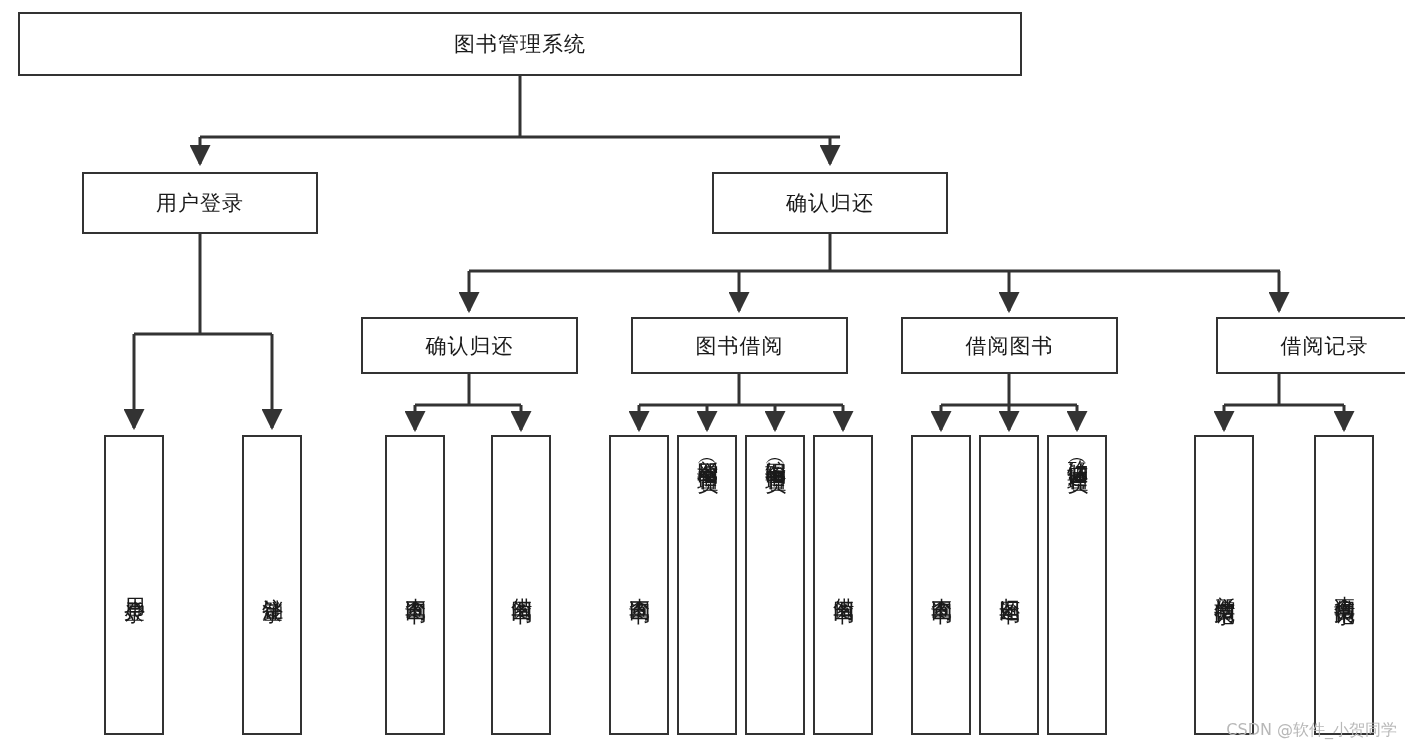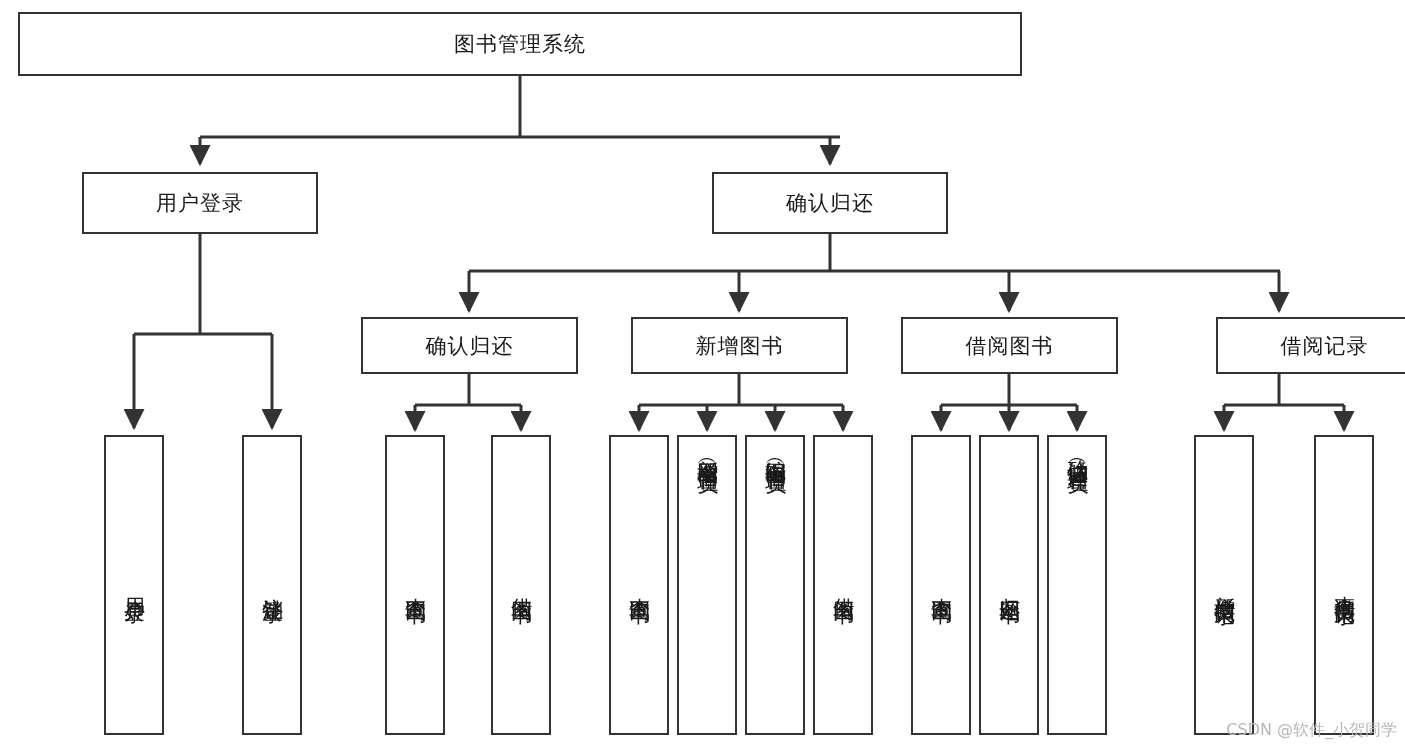--- a/index.html
+++ b/index.html
@@ -138,21 +138,21 @@
 
   <div class="node node-h" style="left:712px; top:172px; width:236px; height:62px;">
     <span>确认归还</span>
   </div>
 
   <div class="node node-h" style="left:361px; top:317px; width:217px; height:57px;">
     <span>确认归还</span>
   </div>
 
   <div class="node node-h" style="left:631px; top:317px; width:217px; height:57px;">
-    <span>新增图书</span>
+    <span>图书借阅</span>
   </div>
 
   <div class="node node-h" style="left:901px; top:317px; width:217px; height:57px;">
     <span>借阅图书</span>
   </div>
 
   <div class="node node-h" style="left:1171px; top:317px; width:217px; height:57px;margin-left:45px;">
     <span>借阅记录</span>
   </div>
 

